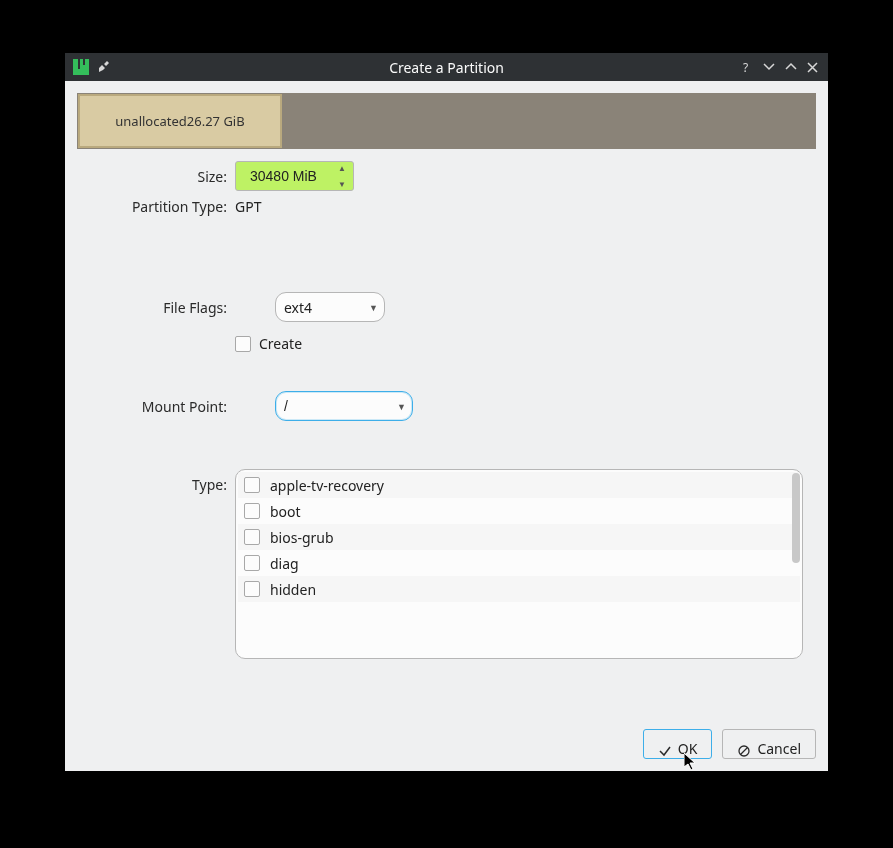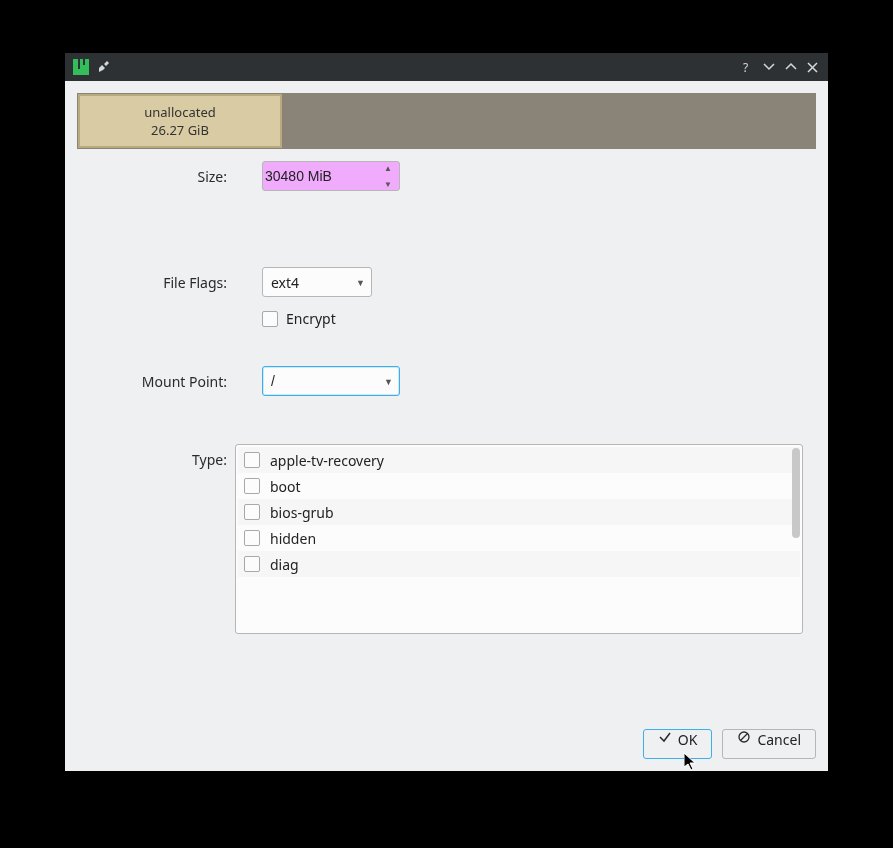--- a/index.html
+++ b/index.html
@@ -43,69 +43,70 @@
   .partbar {
     height: 56px;
     background: #8a8378;
     display: flex;
     border: 1px solid #8a8378;
   }
   .unalloc {
     width: 204px; height: 100%;
     background: #d9cba3;
     border: 2px solid #b9a97e;
-    display: flex; flex-direction: column;
+    display: flex; flex-direction: row;
     align-items: center; justify-content: center;
     font-size: 13px; color: #333;
   }
   .unalloc-rest { flex:1; }
 
   .form { margin-top: 12px; }
-  .row { display: flex; align-items: center; margin-bottom: 6px; gap: 27px; }
+  .row { display: flex; align-items: center; margin-bottom: 6px; }
   .lbl {
     width: 158px;
     text-align: right;
     padding-right: 8px;
     color: #2a2a2a;
     font-size: 14px;
   }
   .field { display: flex; align-items: center; }
 
   .spinbox {
-    width: 138px; height: 30px;
-    background: #f0abfc;
+    width: 119px; height: 30px;
+    background: #bef264;
     border: 1px solid #b6b6b6;
     border-radius: 3px;
     display: flex; align-items: center;
-    padding: 0 2px;
+    padding: 0 14px;
     position: relative;
   }
   .spinbox input {
     border: none; outline: none; background: transparent;
     width: 100%; font-size: 14px; color: #222;
   }
   .spin-arrows {
     position: absolute; right: 4px; top: 2px; bottom: 2px;
     width: 14px;
     display: flex; flex-direction: column; justify-content: space-between;
     align-items: center;
   }
   .spin-arrows div { font-size: 8px; color: #555; line-height: 1; cursor: pointer; }
 
   .static-val { padding-left: 0; font-size: 14px; }
 
   .combo, .combo-edit {
     height: 30px;
     background: #fcfcfc;
     border: 1px solid #b6b6b6;
-    border-radius: 3px;
+    border-radius: 11px;
     display: flex; align-items: center;
     padding: 0 8px;
     position: relative;
     cursor: pointer;
+    margin-left: 40px;
   }
   .combo { width: 110px; }
   .combo-edit {
     width: 138px;
     border: 1px solid #3daee9;
     box-shadow: 0 0 0 1px rgba(61,174,233,0.25) inset;
   }
   .combo-edit input {
     border: none; outline: none; background: transparent;
     width: 100%; font-size: 14px; color: #222;
@@ -123,21 +124,21 @@
     background: #fcfcfc;
     cursor: pointer;
   }
 
   .flags-row { display: flex; align-items: flex-start; margin-top: 48px; }
   .flags-box {
     width: 568px;
     height: 190px;
     background: #fcfcfc;
     border: 1px solid #b6b6b6;
-    border-radius: 3px;
+    border-radius: 10px;
     position: relative;
     overflow: hidden;
   }
   .flags-inner {
     padding: 2px;
   }
   .flag-item {
     height: 26px;
     display: flex; align-items: center;
     gap: 10px;
@@ -156,21 +157,21 @@
     margin-top: auto;
     display: flex; justify-content: flex-end; gap: 10px;
     padding-top: 12px;
   }
   .btn {
     height: 30px;
     padding: 0 14px;
     background: #eff0f1;
     border: 1px solid #b6b6b6;
     border-radius: 3px;
-    display: flex; align-items: flex-start; gap: 6px;
+    display: flex; align-items: flex-end; gap: 6px;
     cursor: pointer;
     font-size: 14px; color: #222;
   }
   .btn.primary { border: 1px solid #3daee9; }
   .btn .ico { display:flex; align-items:center; }
 
   .cursor {
     position: absolute;
     left: 684px; top: 753px;
     width: 14px; height: 18px;
@@ -184,20 +185,21 @@
 
   <div class="titlebar">
     <div class="tb-left">
       <div class="logo"></div>
       <span class="pin-icon">
         <svg width="12" height="12" viewBox="0 0 12 12">
             <path d="M2 7 L5 4 L8 7 L6 9 L2 11 Z M7 3 L10 0 L12 2 L9 5 Z" fill="#d7d7d7"></path>
           </svg>
       </span>
     </div>
+    <div class="tb-title">Create a Partition</div>
     <div class="tb-right">
       <span>
           <svg width="13" height="13" viewBox="0 0 13 13">
             <text x="3" y="11" font-size="12" fill="#d7d7d7">?</text>
           </svg>
         </span>
       <span>
           <svg width="12" height="12" viewBox="0 0 12 12">
             <path d="M1 3 L6 8 L11 3" stroke="#d7d7d7" stroke-width="1.5" fill="none"></path>
           </svg>
@@ -233,38 +235,42 @@
           <div class="spinbox">
             <input type="text" value="30480 MiB" style="">
             <div class="spin-arrows">
               <div>▲</div>
               <div>▼</div>
             </div>
           </div>
         </div>
       </div>
 
+      <div class="row">
+        <div class="lbl">Partition Type:</div>
+        <div class="field static-val">GPT</div>
+      </div>
 
       <div style="height:70px"></div>
 
       <div class="row">
         <div class="lbl">File Flags:</div>
         <div class="field">
           <div class="combo">
             <span>ext4</span>
             <span class="arrow">▼</span>
           </div>
         </div>
       </div>
 
       <div class="row">
         <div class="lbl"></div>
         <div class="field chk-row">
           <div class="chk"></div>
-          <span>Encrypt</span>
+          <span>Create</span>
         </div>
       </div>
 
       <div style="height:32px"></div>
 
       <div class="row">
         <div class="lbl">Mount Point:</div>
         <div class="field">
           <div class="combo-edit">
             <input type="text" value="/" style="">
@@ -284,25 +290,25 @@
               <div class="flag-item">
                 <div class="chk"></div>
                 <span>boot</span>
               </div>
               <div class="flag-item">
                 <div class="chk"></div>
                 <span>bios-grub</span>
               </div>
               <div class="flag-item">
                 <div class="chk"></div>
+                <span>diag</span>
+              </div>
+              <div class="flag-item">
+                <div class="chk"></div>
                 <span>hidden</span>
-              </div>
-              <div class="flag-item">
-                <div class="chk"></div>
-                <span>diag</span>
               </div>
             </div>
           <div class="scrollbar"></div>
         </div>
       </div>
 
     </div>
 
     <div class="btnbar">
       <div class="btn primary">

